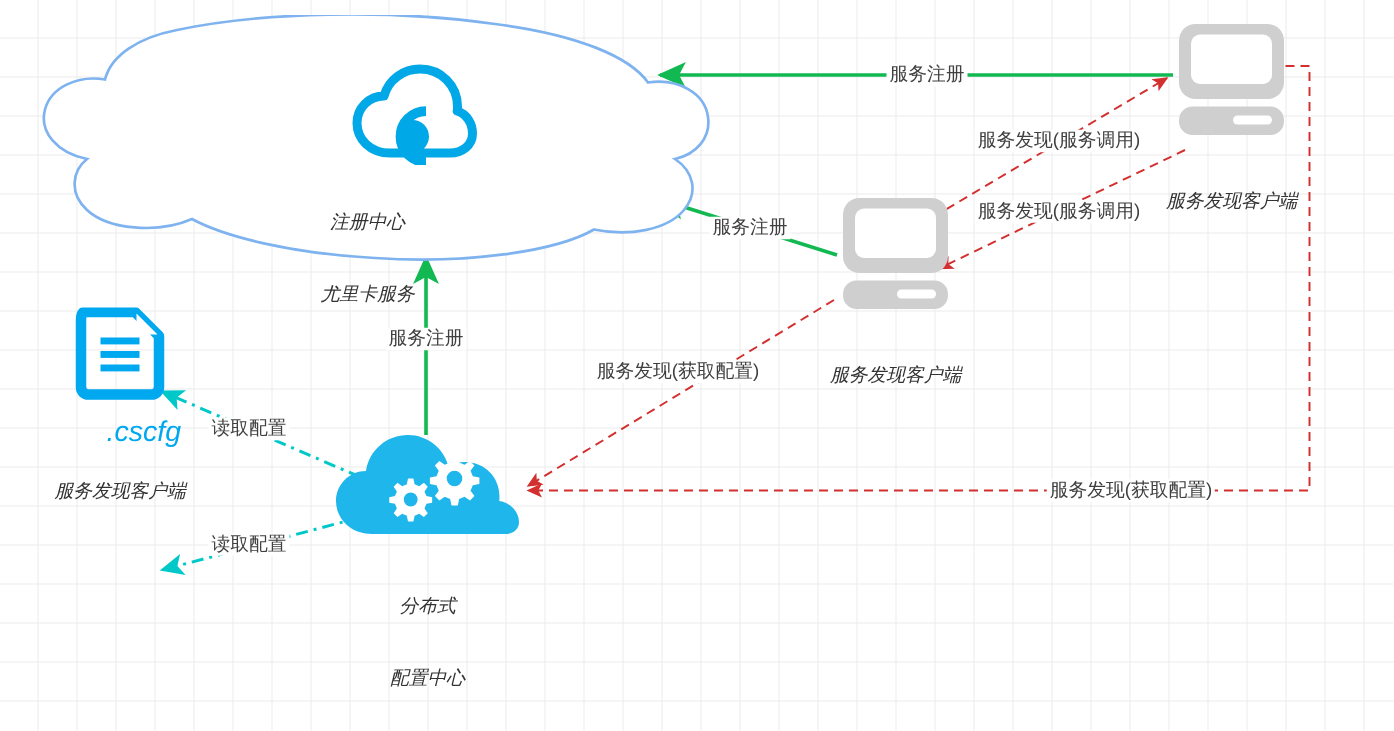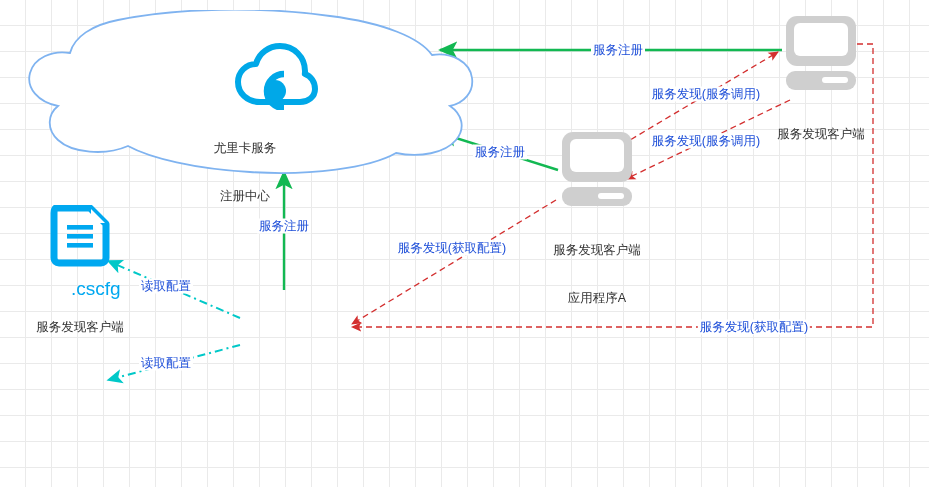--- a/index.html
+++ b/index.html
@@ -9,34 +9,34 @@
     width:929px;height:487px;
     background-color:#ffffff;
     background-image:
       linear-gradient(to right,#eaeaea 1px,transparent 1px),
       linear-gradient(to bottom,#eaeaea 1px,transparent 1px);
     background-size:26px 26px;
     background-position:-1px -1px;
     overflow:hidden;
   }
   #edges{position:absolute;left:0;top:0;width:929px;height:487px;}
-  .node{position:absolute;}
+  .node{position:absolute;font-style:italic;}
   .node-label{
     position:absolute;
     text-align:center;
     color:#333333;
     font-size:12.5px;
     line-height:16px;
     white-space:pre;
     left:50%;
     transform:translateX(-50%);
   }
   .edge-label{
     position:absolute;
-    color:#1d4ed8;
+    color:#404040;
     font-size:12.5px;
     line-height:15px;
     white-space:nowrap;
     background:#ffffff;
     padding:0 2px;
     transform:translate(-50%,-50%);
   }
 </style>
 </head>
 <body>
@@ -87,22 +87,22 @@
     </svg>
     
     <svg width="86" height="68" viewBox="0 0 86 68" style="position:absolute;left:232px;top:32px;">
       <path d="M28,60 C15,60 6,51 6,40 C6,30 14,22 24,22 C27,11 37,4 48,4
                C62,4 73,15 73,29 C73,30 73,31 72.8,32
                C79,34 83,40 83,47 C83,55 76,60 68,60 Z" fill="none" stroke="#00a8e8" stroke-width="6" stroke-linejoin="round"></path>
       <path d="M52,32 A17,17 0 1 0 52,66" fill="none" stroke="#00a8e8" stroke-width="6.5" stroke-linecap="butt"></path>
       <circle cx="43" cy="49" r="11" fill="#00a8e8"></circle>
     </svg>
     <div class="node-label" style="top:98px;width:240px;">
+      <div>注册中心</div>
       <div>尤里卡服务</div>
-      <div>注册中心</div>
     </div>
   </div>
 
   <div class="node" style="left:778px;top:14px;width:86px;height:110px;">
     <svg width="86" height="78" viewBox="0 0 86 78" style="position:absolute;left:0;top:0;">
       <rect x="8" y="2" width="70" height="50" rx="11" ry="11" fill="#cfcfcf"></rect>
       <rect x="16" y="9" width="54" height="33" rx="6" ry="6" fill="#ffffff"></rect>
       <rect x="8" y="57" width="70" height="19" rx="9" ry="9" fill="#cfcfcf"></rect>
       <rect x="44" y="63" width="26" height="6" rx="3" ry="3" fill="#ffffff"></rect>
     </svg>
@@ -113,24 +113,49 @@
 
   <div class="node" style="left:554px;top:130px;width:86px;height:110px;">
     <svg width="86" height="78" viewBox="0 0 86 78" style="position:absolute;left:0;top:0;">
       <rect x="8" y="2" width="70" height="50" rx="11" ry="11" fill="#cfcfcf"></rect>
       <rect x="16" y="9" width="54" height="33" rx="6" ry="6" fill="#ffffff"></rect>
       <rect x="8" y="57" width="70" height="19" rx="9" ry="9" fill="#cfcfcf"></rect>
       <rect x="44" y="63" width="26" height="6" rx="3" ry="3" fill="#ffffff"></rect>
     </svg>
     <div class="node-label" style="top:80px;width:130px;">
       <div>服务发现客户端</div>
-      <div>应用程序A</div>
     </div>
   </div>
 
+  <div class="node" style="left:222px;top:288px;width:126px;height:110px;">
+    <svg width="126" height="72" viewBox="0 0 126 72" style="position:absolute;left:0;top:0;">
+      <path d="M26,68 C12,68 2,58 2,46 C2,35 11,26 22,26 C24,12 36,2 50,2
+               C63,2 74,11 77,23 C80,21 84,20 88,20 C101,20 111,30 111,43
+               C111,44 111,45 110.8,46 C118,47 124,53 124,60
+               C124,65 120,68 115,68 Z" fill="#1fb6ec"></path>
+      <g fill="#ffffff">
+        <path d="M79,16 l4.2,0 l0.9,4.4 l3.6,1.5 l3.6,-2.6 l3,3 l-2.6,3.6 l1.5,3.6 l4.4,0.9 l0,4.2
+                 l-4.4,0.9 l-1.5,3.6 l2.6,3.6 l-3,3 l-3.6,-2.6 l-3.6,1.5 l-0.9,4.4 l-4.2,0
+                 l-0.9,-4.4 l-3.6,-1.5 l-3.6,2.6 l-3,-3 l2.6,-3.6 l-1.5,-3.6 l-4.4,-0.9 l0,-4.2
+                 l4.4,-0.9 l1.5,-3.6 l-2.6,-3.6 l3,-3 l3.6,2.6 l3.6,-1.5 Z"></path>
+      </g>
+      <circle cx="81" cy="31" r="5.2" fill="#1fb6ec"></circle>
+      <g fill="#ffffff">
+        <path d="M50,31 l3.6,0 l0.8,3.8 l3.1,1.3 l3.1,-2.2 l2.6,2.6 l-2.2,3.1 l1.3,3.1 l3.8,0.8 l0,3.6
+                 l-3.8,0.8 l-1.3,3.1 l2.2,3.1 l-2.6,2.6 l-3.1,-2.2 l-3.1,1.3 l-0.8,3.8 l-3.6,0
+                 l-0.8,-3.8 l-3.1,-1.3 l-3.1,2.2 l-2.6,-2.6 l2.2,-3.1 l-1.3,-3.1 l-3.8,-0.8 l0,-3.6
+                 l3.8,-0.8 l1.3,-3.1 l-2.2,-3.1 l2.6,-2.6 l3.1,2.2 l3.1,-1.3 Z"></path>
+      </g>
+      <circle cx="51.8" cy="45" r="4.6" fill="#1fb6ec"></circle>
+    </svg>
+    <div class="node-label" style="top:76px;width:130px;">
+      <div>分布式</div>
+      <div>配置中心</div>
+    </div>
+  </div>
 
   <div class="node" style="left:18px;top:205px;width:124px;height:100px;">
     <svg width="60" height="62" viewBox="0 0 60 62" style="position:absolute;left:32px;top:0;">
       <path d="M6,3 L40,3 L56,19 L56,53 C56,56 54,58 51,58 L9,58 C6,58 4,56 4,53 L4,8 C4,5 5,3 6,3 Z" fill="none" stroke="#00a8f0" stroke-width="7" stroke-linejoin="round"></path>
       <path d="M41,4 L41,18 L55,18 Z" fill="#ffffff"></path>
       <rect x="17" y="20" width="26" height="4.6" fill="#00a8f0"></rect>
       <rect x="17" y="29" width="26" height="4.6" fill="#00a8f0"></rect>
       <rect x="17" y="38" width="26" height="4.6" fill="#00a8f0"></rect>
     </svg>
     <div class="node-label" style="top:60px;width:124px;color:#00a8f0;font-size:19px;">

